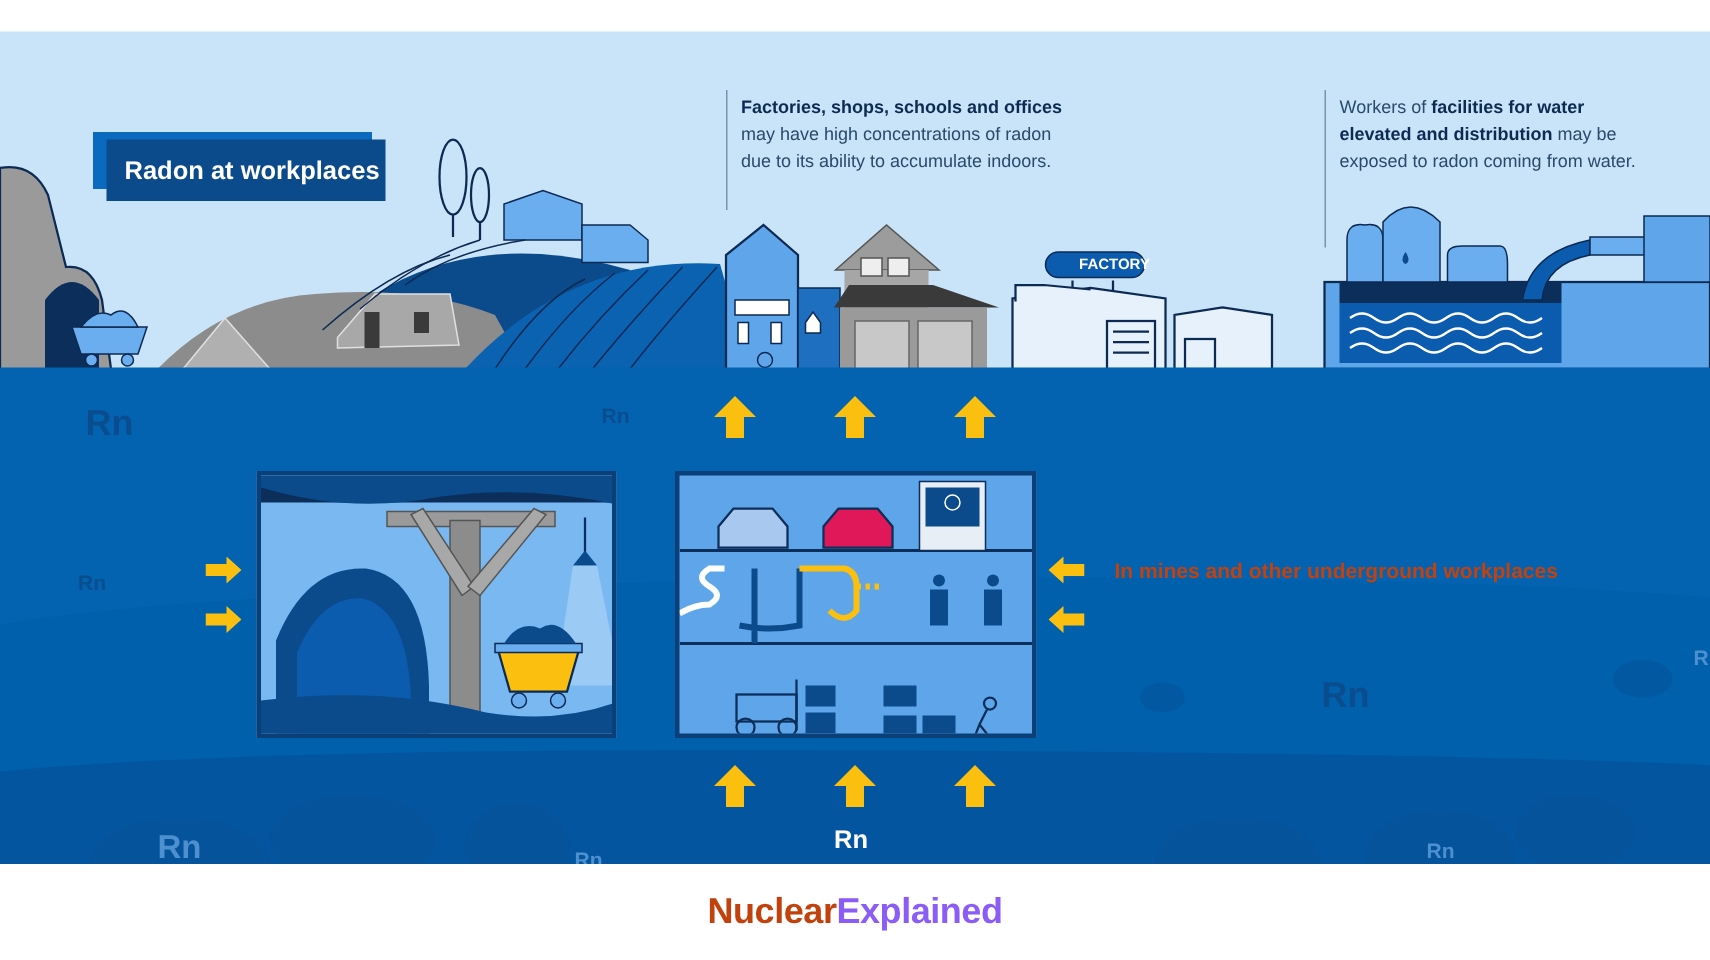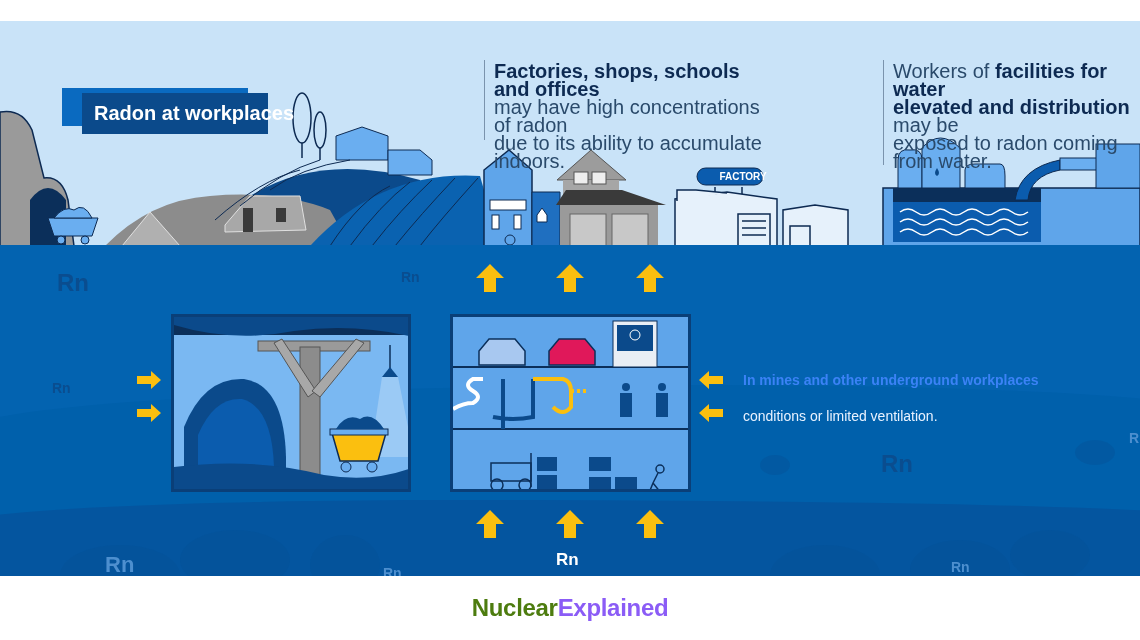--- a/index.html
+++ b/index.html
@@ -6,28 +6,28 @@
   html, body { width: 1140px; height: 640px; overflow: hidden; background: #ffffff; font-family: "Liberation Sans", sans-serif; }
   .stage { position: relative; width: 1140px; height: 640px; background: #fff; }
   .sky { position: absolute; left: 0; top: 21px; width: 1140px; height: 225px; background: #c9e3f8; overflow: hidden; }
   .ground { position: absolute; left: 0; top: 245px; width: 1140px; height: 331px; background: #0363b0; overflow: hidden; }
   .ground-band2 { position: absolute; left: -40px; top: 140px; width: 1240px; height: 260px; background: #0060ab; border-radius: 60% 40% 0 0 / 18% 10% 0 0; }
   .ground-band3 { position: absolute; left: -40px; top: 255px; width: 1240px; height: 120px; background: #04559f; border-radius: 40% 60% 0 0 / 20% 14% 0 0; }
   .blob { position: absolute; background: #0450966b; border-radius: 50%; }
   .rn { position: absolute; font-weight: bold; color: #0a4d8f; }
   .rn.light { color: #4d8fcf; }
   .title-box { position: absolute; left: 62px; top: 67px; width: 186px; height: 38px; background: #0a6ac0; }
-  .title-box .inner { position: absolute; left: 20px; top: 5px; width: 186px; height: 41px; background: #0b4a8b; color: #fff; font-weight: bold; font-size: 20px; line-height: 41px; padding-left: 12px; white-space: nowrap; }
-  .callout { position: absolute; font-size: 20px; line-height: 18px; color: #2a4a6b; }
+  .title-box .inner { position: absolute; left: 9px; top: 5px; width: 186px; height: 41px; background: #0b4a8b; color: #fff; font-weight: bold; font-size: 17px; line-height: 41px; padding-left: 12px; white-space: nowrap; }
+  .callout { position: absolute; font-size: 12px; line-height: 18px; color: #2a4a6b; }
   .callout b { color: #0d2a52; }
   .callout .bar { position: absolute; left: -10px; top: -2px; width: 1px; background: #7a93ad; }
   .under-text { position: absolute; left: 743px; top: 371px; font-size: 14px; line-height: 18px; color: #e8f2ff; }
-  .under-text b { color: #3b82f6; }
+  .under-text b { color: #c2410c; }
   .logo { position: absolute; left: 0; top: 594px; width: 1140px; text-align: center; font-size: 24px; font-weight: bold; letter-spacing: -0.3px; }
-  .logo .a { color: #4d7c0f; }
+  .logo .a { color: #c2410c; }
   .logo .b { color: #8b5cf6; }
   .arrow-up { position: absolute; width: 32px; height: 32px; }
   .arrow-side { position: absolute; width: 24px; height: 18px; }
   .panel { position: absolute; border: 3px solid #0a3f78; overflow: hidden; }
   .rn-label { position: absolute; left: 556px; top: 550px; color: #fff; font-weight: bold; font-size: 17px; }
 </style>
 </head>
 <body>
 
 <div class="stage">
@@ -265,19 +265,18 @@
     </svg>
   <svg class="arrow-side" style="left:699px;top:404px" viewBox="0 0 24 18">
       <path d="M24,5 L10,5 L10,0 L0,9 L10,18 L10,13 L24,13 Z" fill="#fbbf0f"></path>
     </svg>
 
   <div class="rn-label">Rn</div>
 
   <div class="under-text">
     <b>In mines and other underground workplaces</b><br>
     <br>
-    <span>conditions or limited ventilation.</span>
   </div>
 
   <div class="logo">
     <span class="a">Nuclear</span><span class="b">Explained</span>
   </div>
 </div>
 
 </body></html>

